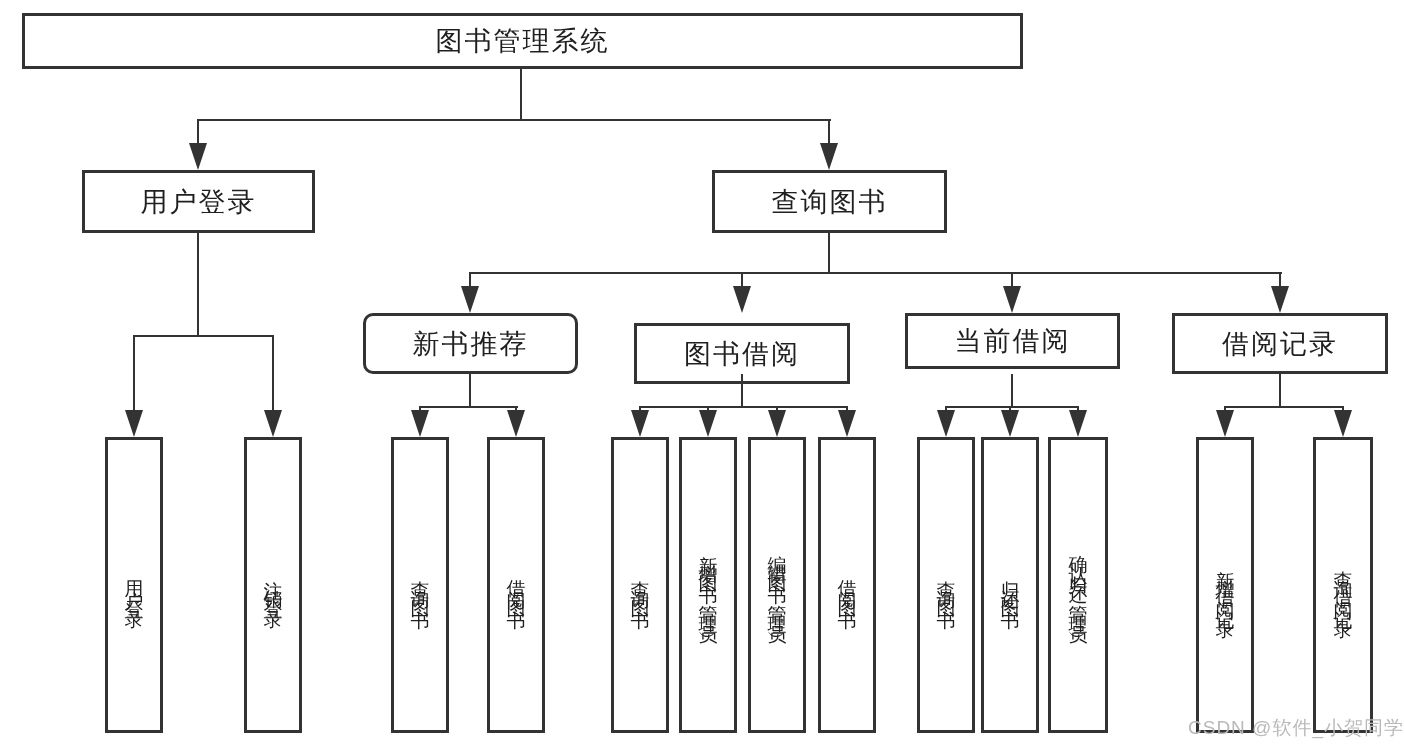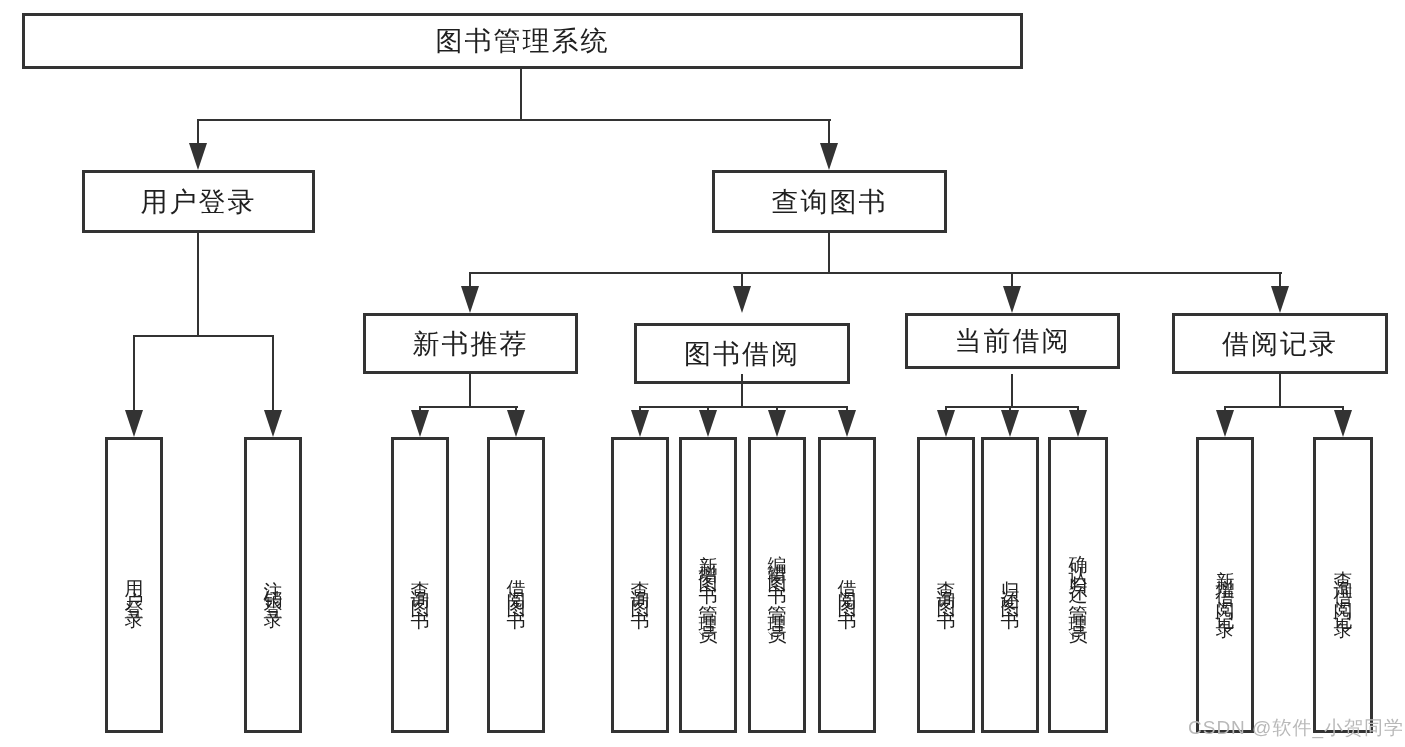--- a/index.html
+++ b/index.html
@@ -89,21 +89,21 @@
   <div class="hl" style="left:469px;top:272px;width:813px;"></div>
   <div class="vl" style="left:469px;top:272px;height:16px;"></div>
   <div class="vl" style="left:741px;top:272px;height:16px;"></div>
   <div class="vl" style="left:1011px;top:272px;height:16px;"></div>
   <div class="vl" style="left:1279px;top:272px;height:16px;"></div>
   <div class="ar" style="left:461px;top:286px;"></div>
   <div class="ar" style="left:733px;top:286px;"></div>
   <div class="ar" style="left:1003px;top:286px;"></div>
   <div class="ar" style="left:1271px;top:286px;"></div>
 
-  <div class="hnode" style="left:363px;top:313px;width:215px;height:61px;">
+  <div class="hnode" style="left:363px;top:313px;width:215px;height:61px;border-radius:10px;">
     <span>新书推荐</span>
   </div>
   <div class="hnode" style="left:634px;top:323px;width:216px;height:61px;">
     <span>图书借阅</span>
   </div>
   <div class="hnode" style="left:905px;top:313px;width:215px;height:56px;">
     <span>当前借阅</span>
   </div>
   <div class="hnode" style="left:1172px;top:313px;width:216px;height:61px;text-align:right;">
     <span>借阅记录</span>

